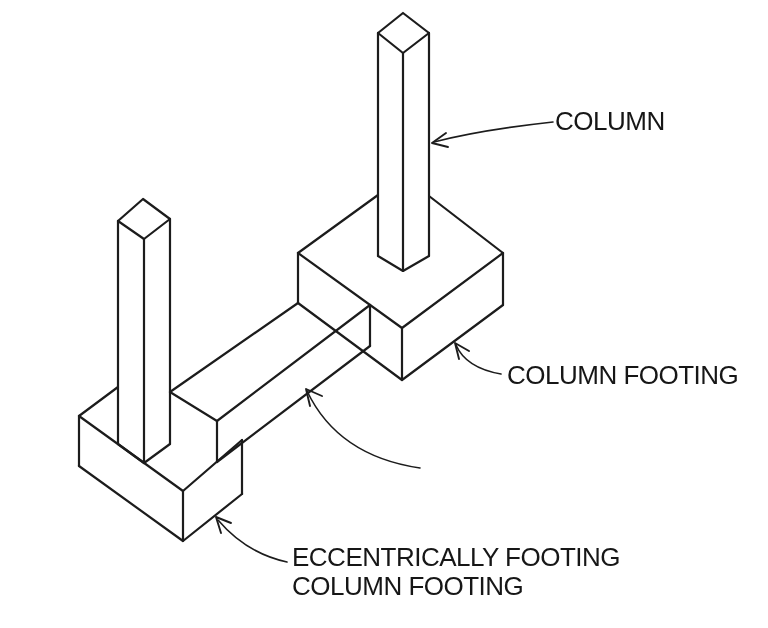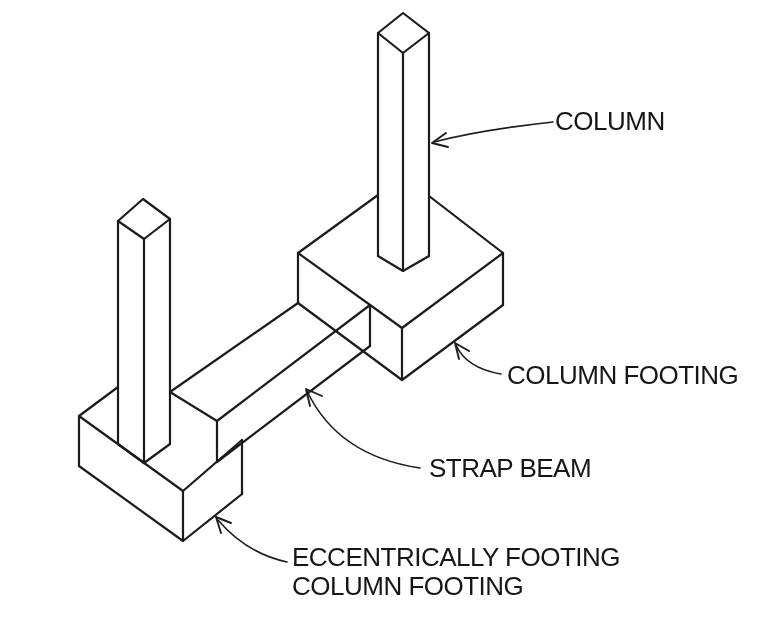--- a/index.html
+++ b/index.html
@@ -102,20 +102,19 @@
         <path d="M287,562 Q246,553 218,520"></path>
         <path d="M216,517 L231,523 M216,517 L221,533" stroke-width="1.9"></path>
       </g>
     </g>
   </svg>
 
   <div class="fig-label" style="left:555px; top:107px;">COLUMN</div>
 
   <div class="fig-label" style="left:507px; top:361px;">COLUMN FOOTING</div>
 
-  <div class="fig-label" style="left:429px; top:454px;">STRAP BEAM</div>
 
   <div class="fig-label" style="left:292px; top:543px;">
     <span>ECCENTRICALLY FOOTING</span>
     <span>COLUMN FOOTING</span>
   </div>
 
 </div>
 
 </body></html>

